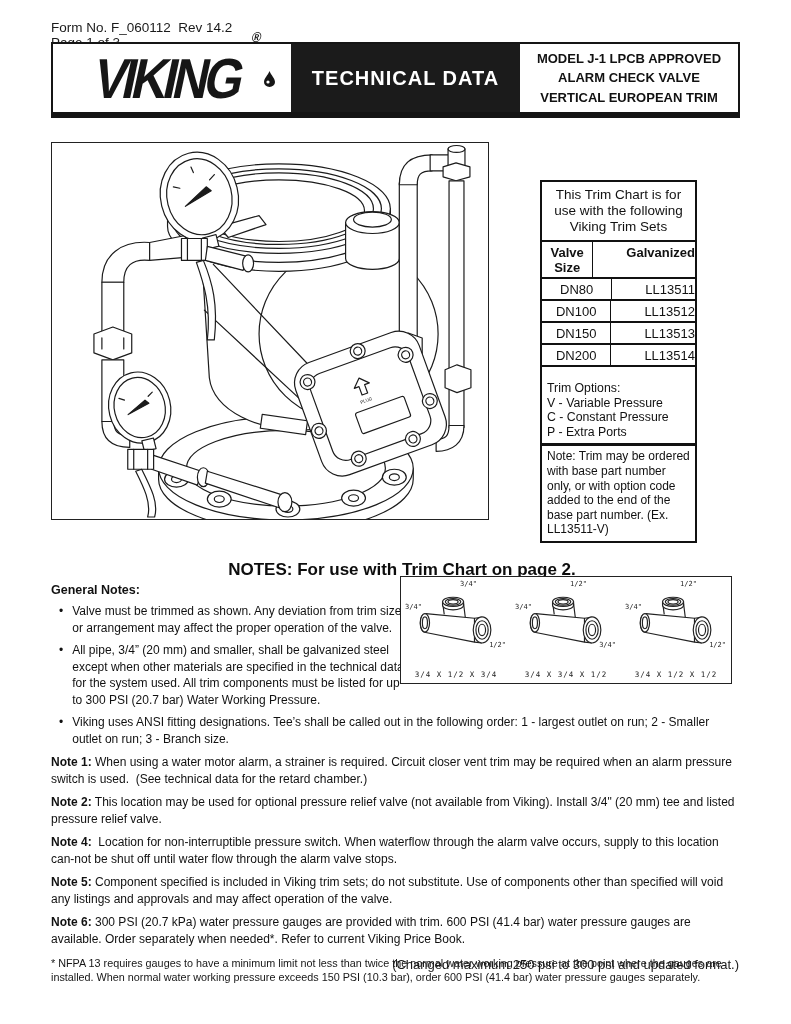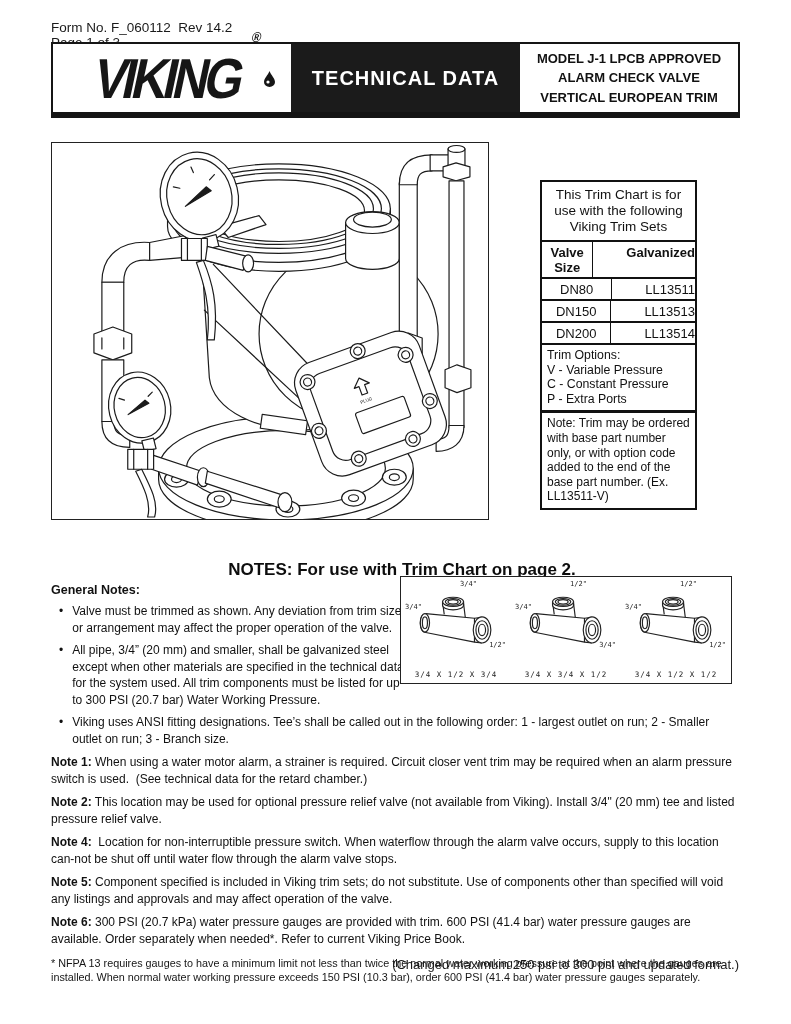--- a/index.html
+++ b/index.html
@@ -30,21 +30,21 @@
 
   
   .trim-table{position:absolute;left:540px;top:180px;width:157px;border:2.5px solid #111;
               box-sizing:border-box;background:#fff;}
   .tt-intro{border-bottom:2px solid #111;text-align:center;font-size:13.5px;line-height:16px;padding:5px 2px;}
   .tt-row{display:flex;border-bottom:2.5px solid #111;}
   .tt-row:last-of-type{border-bottom:2px solid #111;}
   .tt-row .c1{width:76px;border-right:1.5px solid #111;text-align:center;padding:2.5px 0;font-size:13px;box-sizing:border-box;}
   .tt-row .c2{flex:1;text-align:center;padding:2.5px 0;font-size:13px;margin-left:33px;}
   .tt-head .c1,.tt-head .c2{font-weight:700;font-size:13px;}
-  .tt-options{padding:3px 5px 4px 5px;font-size:12.3px;line-height:14.6px;border-bottom:3px solid #111;}
+  .tt-options{padding:14px 5px 4px 5px;font-size:12.3px;line-height:14.6px;border-bottom:3px solid #111;}
   .tt-note{padding:3px 5px 4px 5px;font-size:12px;line-height:14.6px;}
 
   
   .content{position:absolute;left:51px;top:560px;width:690px;}
   .notes-heading{font-size:17px;font-weight:700;margin:0 0 3px 12px;color:#0d0d0d;text-align:center;}
   .general-title{font-size:12.5px;font-weight:700;margin:0 0 4px 0;}
   .bullet{display:flex;gap:9px;margin:6px 0 6px 8px;font-size:12px;line-height:16.5px;}
   .bullet.narrow{width:352px;}
   .blt{flex:0 0 auto;font-size:12px;}
   .note{margin:7px 0;font-size:12px;line-height:16.5px;}
@@ -221,20 +221,24 @@
 
 <div class="trim-table">
   <div class="tt-intro">This Trim Chart is for use with the following Viking Trim Sets</div>
   <div class="tt-row tt-head">
     <div class="c1">Valve Size</div>
     <div class="c2">Galvanized</div>
   </div>
   <div class="tt-row">
     <div class="c1">DN80</div>
     <div class="c2">LL13511</div>
+  </div>
+  <div class="tt-row">
+    <div class="c1">DN100</div>
+    <div class="c2">LL13512</div>
   </div>
   <div class="tt-row">
     <div class="c1">DN150</div>
     <div class="c2">LL13513</div>
   </div>
   <div class="tt-row">
     <div class="c1">DN200</div>
     <div class="c2">LL13514</div>
   </div>
   <div class="tt-options">

